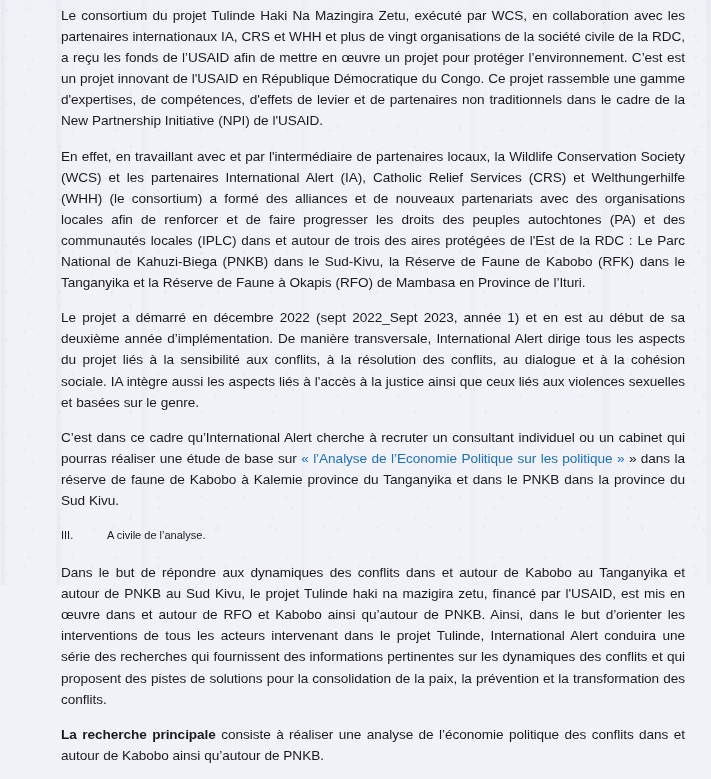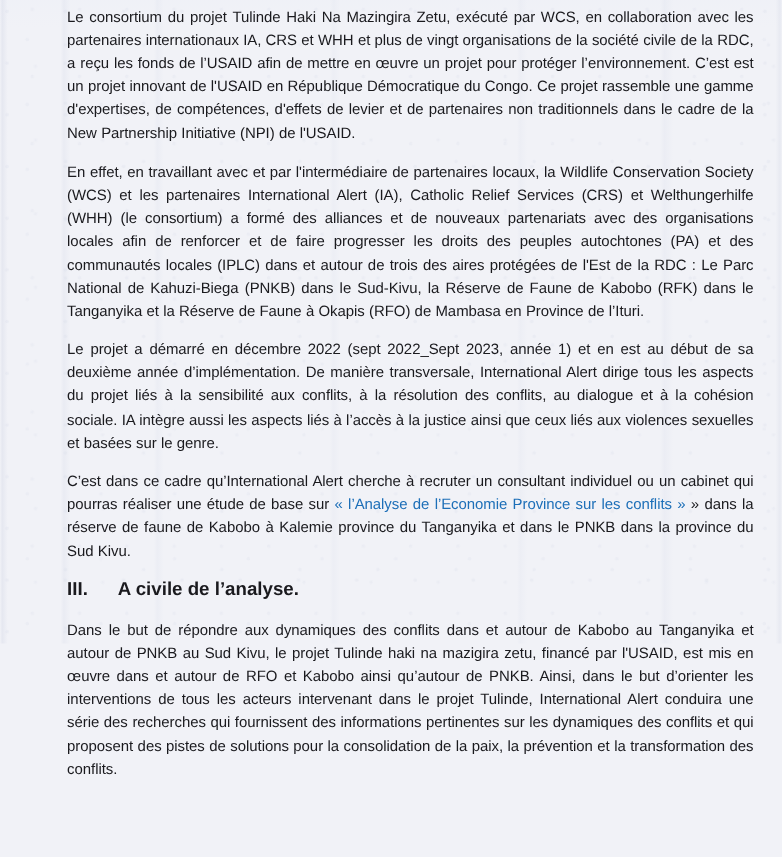--- a/index.html
+++ b/index.html
@@ -98,23 +98,23 @@
   .bold { font-weight: bold; }
 
   
   .heading-row {
     position: relative;
     z-index: 2;
     display: flex;
     align-items: baseline;
     margin: 8px 0 16px 0;
     padding-left: 0;
-    font-size: 17px;
+    font-size: 11px;
     line-height: 21px;
-    font-weight: bold;
+    font-weight: normal;
   }
   .heading-num {
     width: 62px;
     flex: 0 0 62px;
     margin-left: -16px;
     padding-left: 16px;
     box-sizing: border-box;
   }
   .heading-text {
     flex: 1 1 auto;
@@ -125,24 +125,25 @@
 
 <div id="page">
   <div class="body-col">
 
     <p class="para">Le consortium du projet Tulinde Haki Na Mazingira Zetu, exécuté par WCS, en collaboration avec les partenaires internationaux IA, CRS et WHH et plus de vingt organisations de la société civile de la RDC, a reçu les fonds de l’USAID afin de mettre en œuvre un projet pour protéger l’environnement. C’est est un projet innovant de l'USAID en République Démocratique du Congo. Ce projet rassemble une gamme d'expertises, de compétences, d'effets de levier et de partenaires non traditionnels dans le cadre de la New Partnership Initiative (NPI) de l'USAID.</p>
 
     <p class="para">En effet, en travaillant avec et par l'intermédiaire de partenaires locaux, la Wildlife Conservation Society (WCS) et les partenaires International Alert (IA), Catholic Relief Services (CRS) et Welthungerhilfe (WHH) (le consortium) a formé des alliances et de nouveaux partenariats avec des organisations locales afin de renforcer et de faire progresser les droits des peuples autochtones (PA) et des communautés locales (IPLC) dans et autour de trois des aires protégées de l'Est de la RDC : Le Parc National de Kahuzi-Biega (PNKB) dans le Sud-Kivu, la Réserve de Faune de Kabobo (RFK) dans le Tanganyika et la Réserve de Faune à Okapis (RFO) de Mambasa en Province de l’Ituri.</p>
 
     <p class="para">Le projet a démarré en décembre 2022 (sept 2022_Sept 2023, année 1) et en est au début de sa deuxième année d’implémentation.  De manière transversale, International Alert dirige tous les aspects du projet liés à la sensibilité aux conflits, à la résolution des conflits, au dialogue et à la cohésion sociale. IA intègre aussi les aspects liés à l’accès à la justice ainsi que ceux liés aux violences sexuelles et basées sur le genre.</p>
 
-    <p class="para"><span>C’est dans ce cadre qu’International Alert cherche à recruter un consultant individuel ou un cabinet qui pourras réaliser une étude de base sur </span><span class="hl-blue">« l’Analyse de l’Economie Province sur les conflits »</span><span> » dans la réserve de faune de Kabobo à Kalemie province du Tanganyika et dans le PNKB dans la province du Sud Kivu.</span></p>
+    <p class="para"><span>C’est dans ce cadre qu’International Alert cherche à recruter un consultant individuel ou un cabinet qui pourras réaliser une étude de base sur </span><span class="hl-blue">« l’Analyse de l’Economie Politique sur les politique »</span><span> » dans la réserve de faune de Kabobo à Kalemie province du Tanganyika et dans le PNKB dans la province du Sud Kivu.</span></p>
 
     <div class="heading-row">
       <span class="heading-num">III.</span>
       <span class="heading-text">A civile de l’analyse.</span>
     </div>
 
     <p class="para">Dans le but de répondre aux dynamiques des conflits dans et autour de Kabobo au Tanganyika et autour de PNKB au Sud Kivu, le projet Tulinde haki na mazigira zetu, financé par l'USAID, est mis en œuvre dans et autour de RFO et Kabobo ainsi qu’autour de PNKB. Ainsi, dans le but d’orienter les interventions de tous les acteurs intervenant dans le projet Tulinde, International Alert conduira une série des recherches qui fournissent des informations pertinentes sur les dynamiques des conflits et qui proposent des pistes de solutions pour la consolidation de la paix, la prévention et la transformation des conflits.</p>
 
+    <p class="para"><span class="bold">La recherche principale</span><span> consiste à réaliser une analyse de l’économie politique des conflits dans et autour de Kabobo ainsi qu’autour de PNKB.</span></p>
 
   </div>
 </div>
 
 </body></html>

